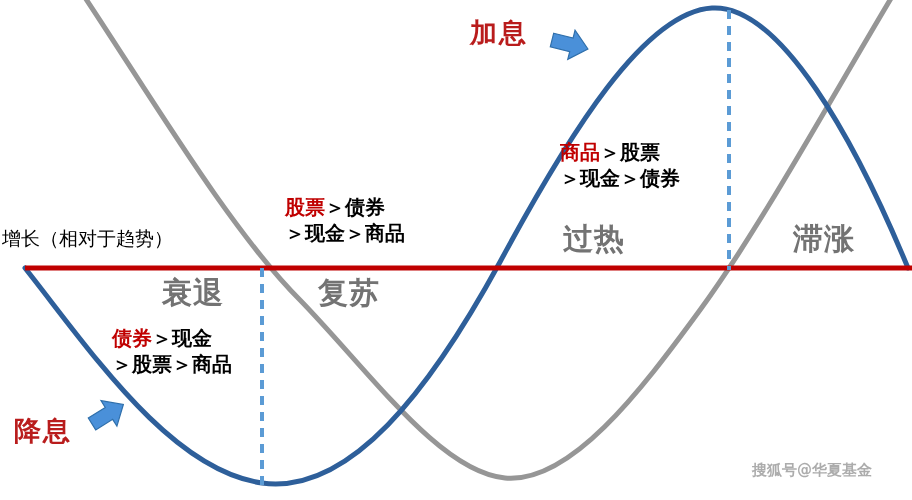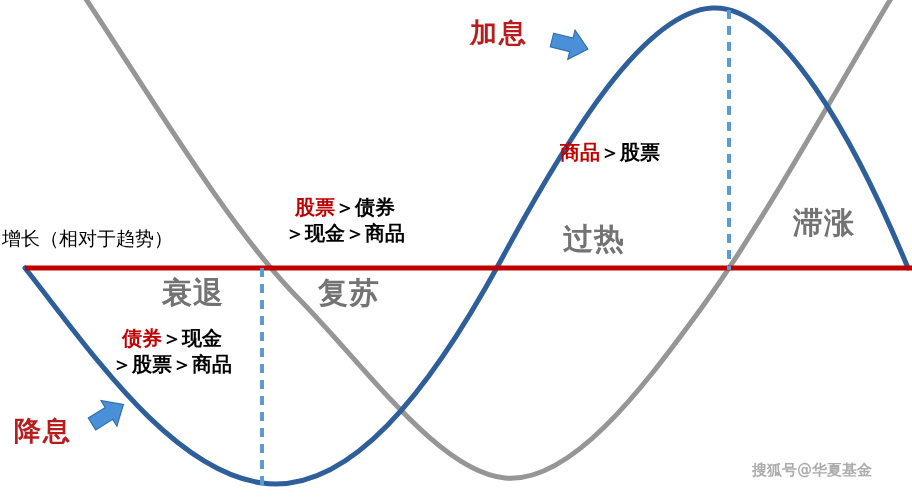--- a/index.html
+++ b/index.html
@@ -40,29 +40,28 @@
   
   .phase {
     font-size: 30px;
     font-weight: 700;
     color: #737373;
     letter-spacing: 1px;
   }
   .phase-recession { left: 162px; top: 276px; }
   .phase-recovery  { left: 318px; top: 276px; }
   .phase-overheat  { left: 563px; top: 222px; }
-  .phase-stagflation { left: 793px; top: 206px; }
+  .phase-stagflation { left: 793px; top: 222px; }
 
   
   .assets {
     font-size: 20px;
     font-weight: 700;
     color: #000000;
     line-height: 1.28;
-    text-align: center;
   }
   .assets .hot {
     color: #c00000;
   }
   .assets .line2 { display: block; }
   .assets-recession   { left: 112px; top: 326px; }
   .assets-recovery    { left: 285px; top: 195px; }
   .assets-overheat    { left: 560px; top: 140px; }
   .assets-stagflation { left: 748px; top: 310px; }
 
@@ -132,20 +131,21 @@
     <span class="line2">＞股票＞商品</span>
   </div>
 
   <div class="lbl assets assets-recovery">
     <span class="hot">股票</span><span>＞债券</span>
     <span class="line2">＞现金＞商品</span>
   </div>
 
   <div class="lbl assets assets-overheat">
     <span class="hot">商品</span><span>＞股票</span>
+    <span class="line2">＞现金＞债券</span>
   </div>
 
 
   <div class="lbl policy policy-hike">加息</div>
   <div class="lbl policy policy-cut">降息</div>
 
   <div class="lbl watermark">搜狐号@华夏基金</div>
 
 </div>
 

